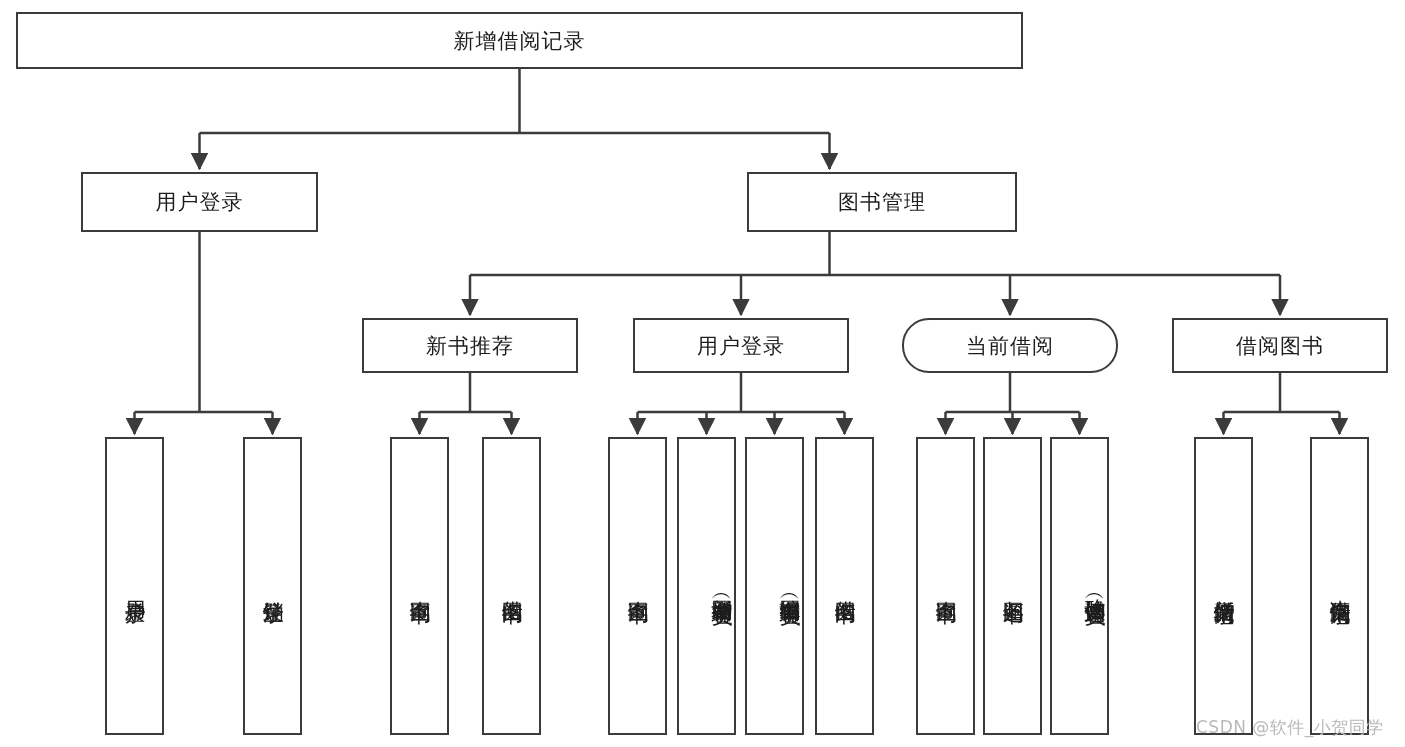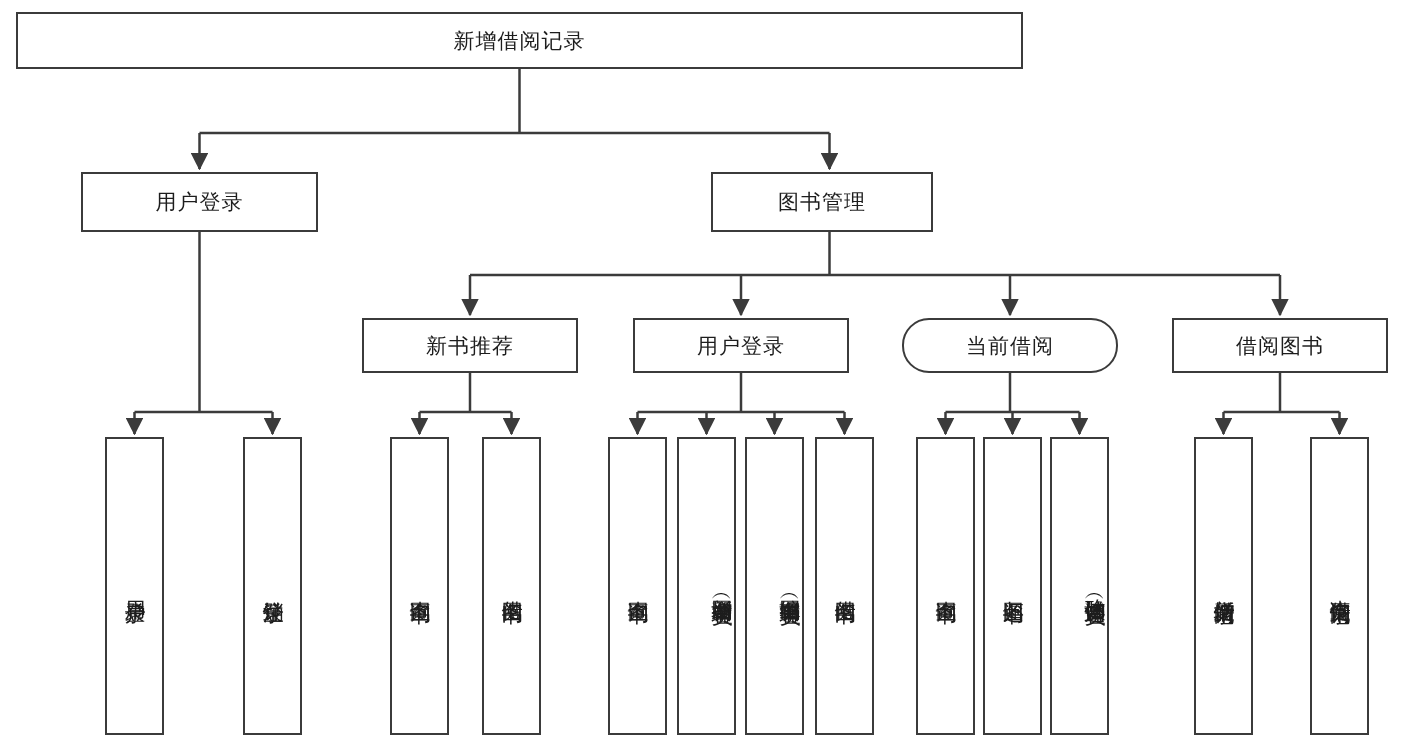--- a/index.html
+++ b/index.html
@@ -112,21 +112,21 @@
       </g>
   </svg>
 
   <div id="nodes">
       <div class="node horiz" style="left: 16px; top: 12px; width: 1007px; height: 57px;">
         <span class="label">新增借阅记录</span>
       </div>
       <div class="node horiz" style="left: 81px; top: 172px; width: 237px; height: 60px;">
         <span class="label">用户登录</span>
       </div>
-      <div class="node horiz" style="left: 711px; top: 172px; width: 222px; height: 60px; font-family: Liberation Mono, monospace;">
+      <div class="node horiz" style="left: 747px; top: 172px; width: 270px; height: 60px; font-family: Liberation Mono, monospace;">
         <span class="label">图书管理</span>
       </div>
       <div class="node horiz" style="left: 362px; top: 318px; width: 216px; height: 55px;">
         <span class="label">新书推荐</span>
       </div>
       <div class="node horiz" style="left: 633px; top: 318px; width: 216px; height: 55px;">
         <span class="label">用户登录</span>
       </div>
       <div class="node horiz" style="left: 902px; top: 318px; width: 216px; height: 55px; border-radius: 27px;">
         <span class="label">当前借阅</span>
@@ -168,13 +168,14 @@
         <span class="label">确认归还（管理员）</span>
       </div>
       <div class="node vert" style="left: 1194px; top: 437px; width: 59px; height: 298px;">
         <span class="label">新增借阅记录</span>
       </div>
       <div class="node vert" style="left: 1310px; top: 437px; width: 59px; height: 298px;">
         <span class="label">查询借阅记录</span>
       </div>
     </div>
 
+  <div class="watermark" style="left: 1196px; top: 716px;">CSDN @软件_小贺同学</div>
 </div>
 
 </body></html>

